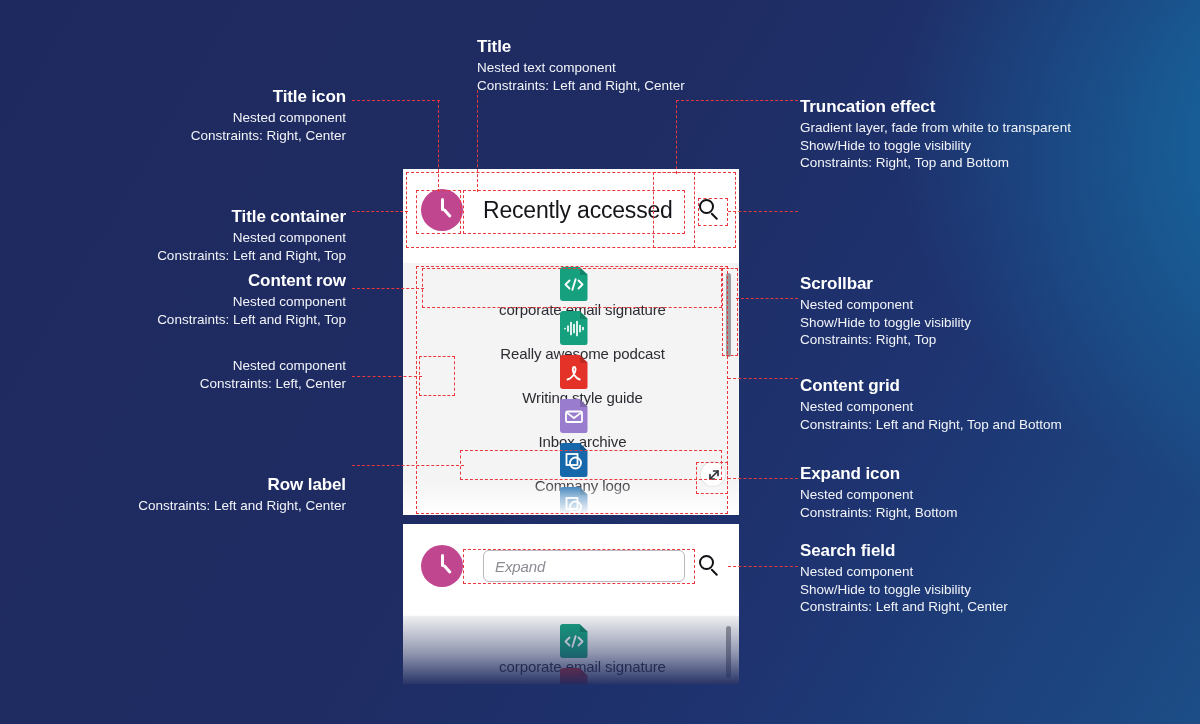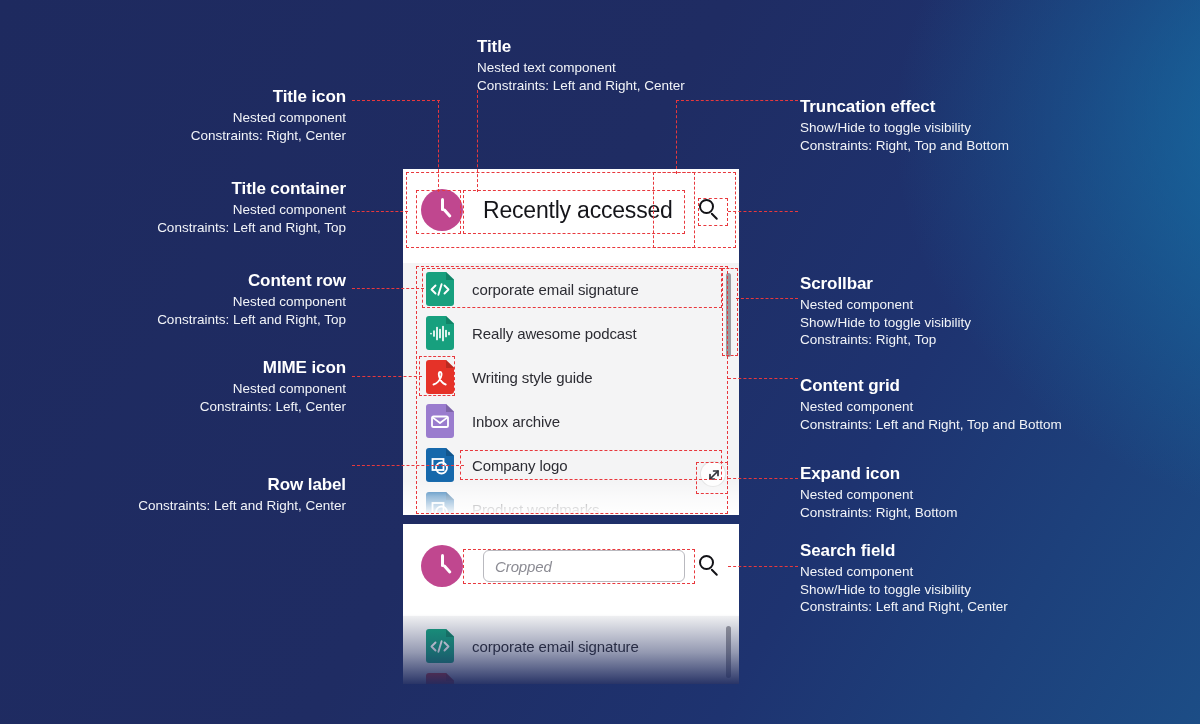--- a/index.html
+++ b/index.html
@@ -118,20 +118,21 @@
     left: 0;
     width: 100%;
     background: #f4f4f5;
   }
 
   .row {
     display: flex;
     align-items: center;
     height: 44px;
     padding-left: 23px;
+    flex-direction: column;
   }
 
   .mime {
     position: relative;
     width: 28px; height: 34px;
     flex: 0 0 auto;
     margin-right: 18px;
   }
   .mime .sheet {
     position: absolute;
@@ -204,45 +205,45 @@
     <div class="ln">Nested text component</div>
     <div class="ln">Constraints: Left and Right, Center</div>
   </div>
 
   <div class="anno l" style="left:150px; top:86px; width:196px;">
     <div class="ttl">Title icon</div>
     <div class="ln">Nested component</div>
     <div class="ln">Constraints: Right, Center</div>
   </div>
 
-  <div class="anno l" style="left:150px; top:178px; width:196px;">
+  <div class="anno l" style="left:150px; top:206px; width:196px;">
     <div class="ttl">Title container</div>
     <div class="ln">Nested component</div>
     <div class="ln">Constraints: Left and Right, Top</div>
   </div>
 
   <div class="anno l" style="left:150px; top:270px; width:196px;">
     <div class="ttl">Content row</div>
     <div class="ln">Nested component</div>
     <div class="ln">Constraints: Left and Right, Top</div>
   </div>
 
   <div class="anno l" style="left:150px; top:357px; width:196px;">
-    <div class="ttl">MIME icon</div>
     <div class="ln">Nested component</div>
     <div class="ln">Constraints: Left, Center</div>
   </div>
 
   <div class="anno l" style="left:130px; top:474px; width:216px;">
     <div class="ttl">Row label</div>
     <div class="ln">Constraints: Left and Right, Center</div>
   </div>
 
   <div class="anno r" style="left:800px; top:86px;margin-top:10px;">
     <div class="ttl">Truncation effect</div>
+    <div class="ln">Gradient layer, fade from white to transparent</div>
     <div class="ln">Show/Hide to toggle visibility</div>
     <div class="ln">Constraints: Right, Top and Bottom</div>
   </div>
 
   <div class="anno r" style="left:800px; top:273px;">
     <div class="ttl">Scrollbar</div>
     <div class="ln">Nested component</div>
     <div class="ln">Show/Hide to toggle visibility</div>
     <div class="ln">Constraints: Right, Top</div>
   </div>
@@ -382,21 +383,21 @@
     </div>
 
     <div class="fade" style="left:0; bottom:0; width:100%; height:34px;"></div>
   </div>
 
   <div class="card" style="left:403px; top:524px; width:336px; height:160px;">
 
     <div class="titlebar" style="padding:0 18px 0 18px; height:84px;">
       <div class="clock"></div>
       <div class="search-field" style="margin-left:20px; flex:1 1 auto;">
-        <span>Cropped</span>
+        <span>Expand</span>
       </div>
       <div class="srch-ico" style="margin-left:14px;">
           <i></i>
           <b></b>
         </div>
     </div>
 
     <div class="grid" style="top:92px; height:68px; background:#f4f4f5;">
       <div class="row" style="margin-top:8px;">
         <div class="mime">

